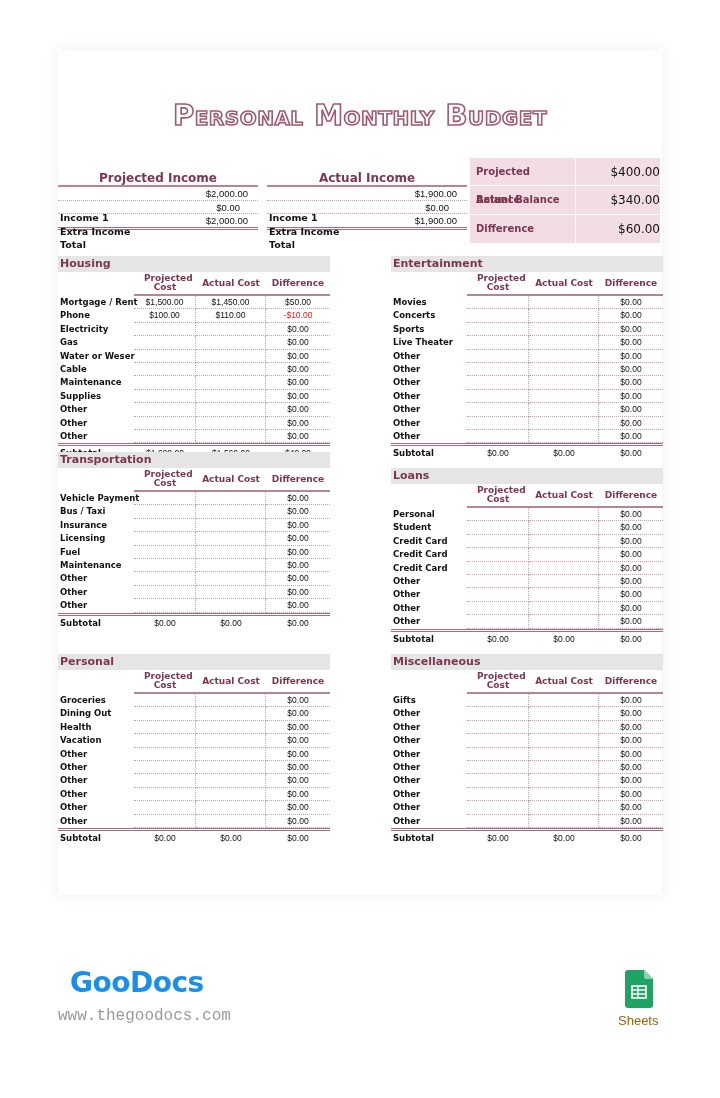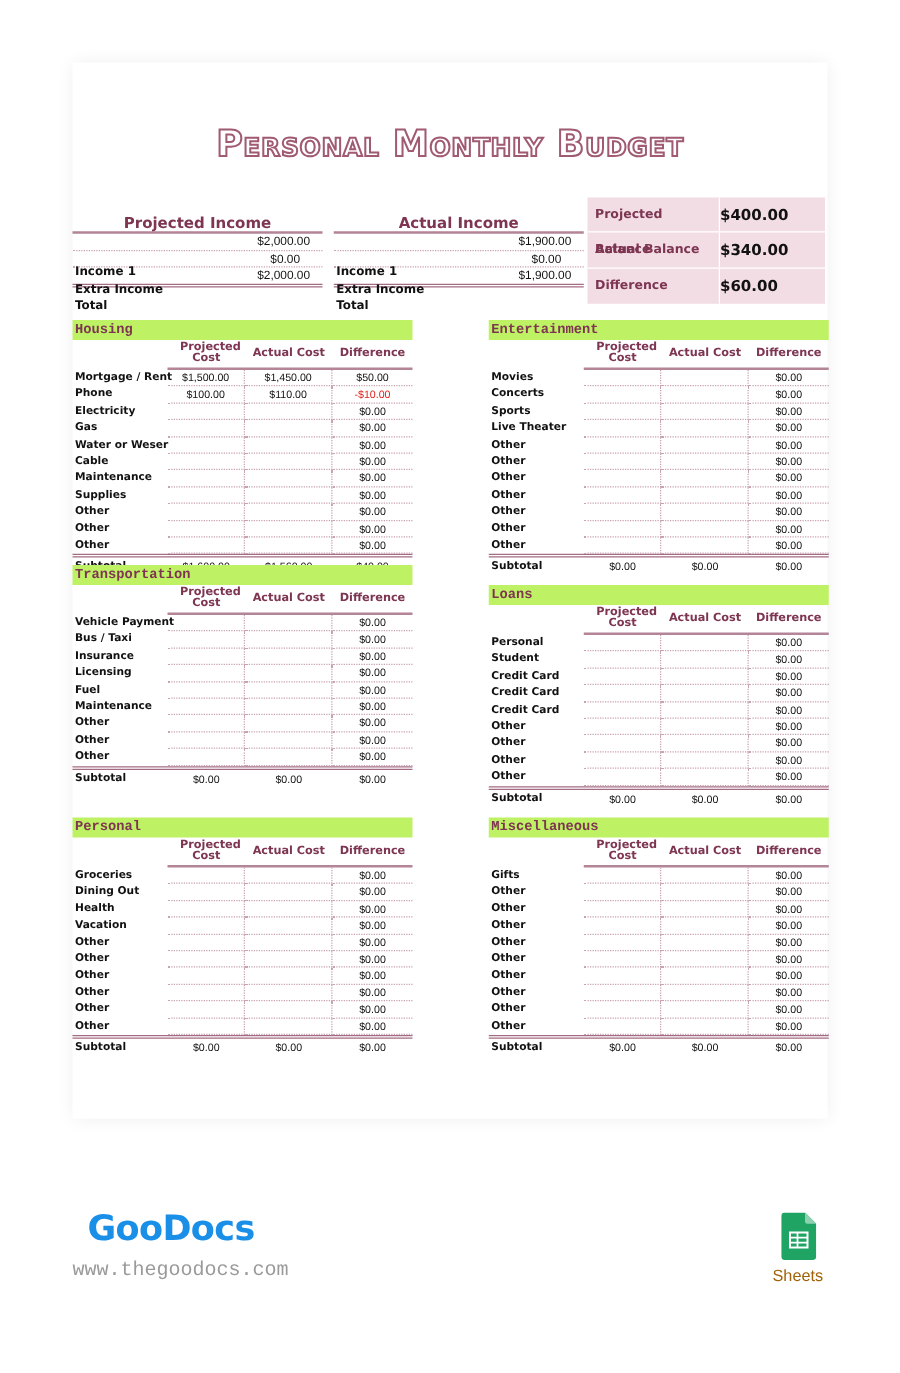--- a/index.html
+++ b/index.html
@@ -32,25 +32,25 @@
   .irow.last { border-bottom: 3px double #a46c82; height: 16px; }
 
   .balance {
     position: absolute; left: 470px; top: 158px; width: 190px; height: 85px;
     background: #f2dde4;
   }
   .brow { display: flex; height: 28.3px; border-bottom: 1px solid #ffffff; }
   .brow:last-child { border-bottom: none; }
   .brow .bl { width: 106px; padding-left: 6px; line-height: 28px; font-weight: bold;
     font-size: 10px; color: #7d3552; border-right: 1px solid #ffffff; }
-  .brow .bv { flex: 1; text-align: left; line-height: 28px; font-weight: bold; font-size: 12px; color: #111; }
+  .brow .bv { flex: 1; text-align: right; line-height: 28px; font-weight: normal; font-size: 12px; color: #111; }
 
   .section { position: absolute; width: 272px; }
-  .sec-head { background: #bef264; height: 16px; line-height: 16px; font-weight: bold;
-    font-size: 11px; color: #7d3552; padding-left: 2px; font-family: Liberation Mono, monospace; }
+  .sec-head { background: #e5e5e5; height: 16px; line-height: 16px; font-weight: bold;
+    font-size: 11px; color: #7d3552; padding-left: 2px; }
   .col-heads { display: flex; height: 24px; align-items: center; border-bottom: 2px solid #b48497; margin-left: 76px; }
   .col-heads .ch { font-weight: bold; font-size: 9px; color: #7d3552; text-align: center; line-height: 9px; }
   .ch.c1 { width: 62px; }
   .ch.c2 { width: 70px; }
   .ch.c3 { width: 64px; }
   .row { display: flex; height: 13.4px; line-height: 13.4px; font-size: 8.5px; color: #111; }
   .row .rl { width: 76px; font-weight: bold; padding-left: 2px; white-space: nowrap; }
   .row .rc { text-align: center; font-family: "Liberation Sans", sans-serif; border-bottom: 1px dotted #c9a3b1; }
   .row .rc.c1 { width: 62px; border-right: 1px dotted #c9a3b1; }
   .row .rc.c2 { width: 70px; border-right: 1px dotted #c9a3b1; }

